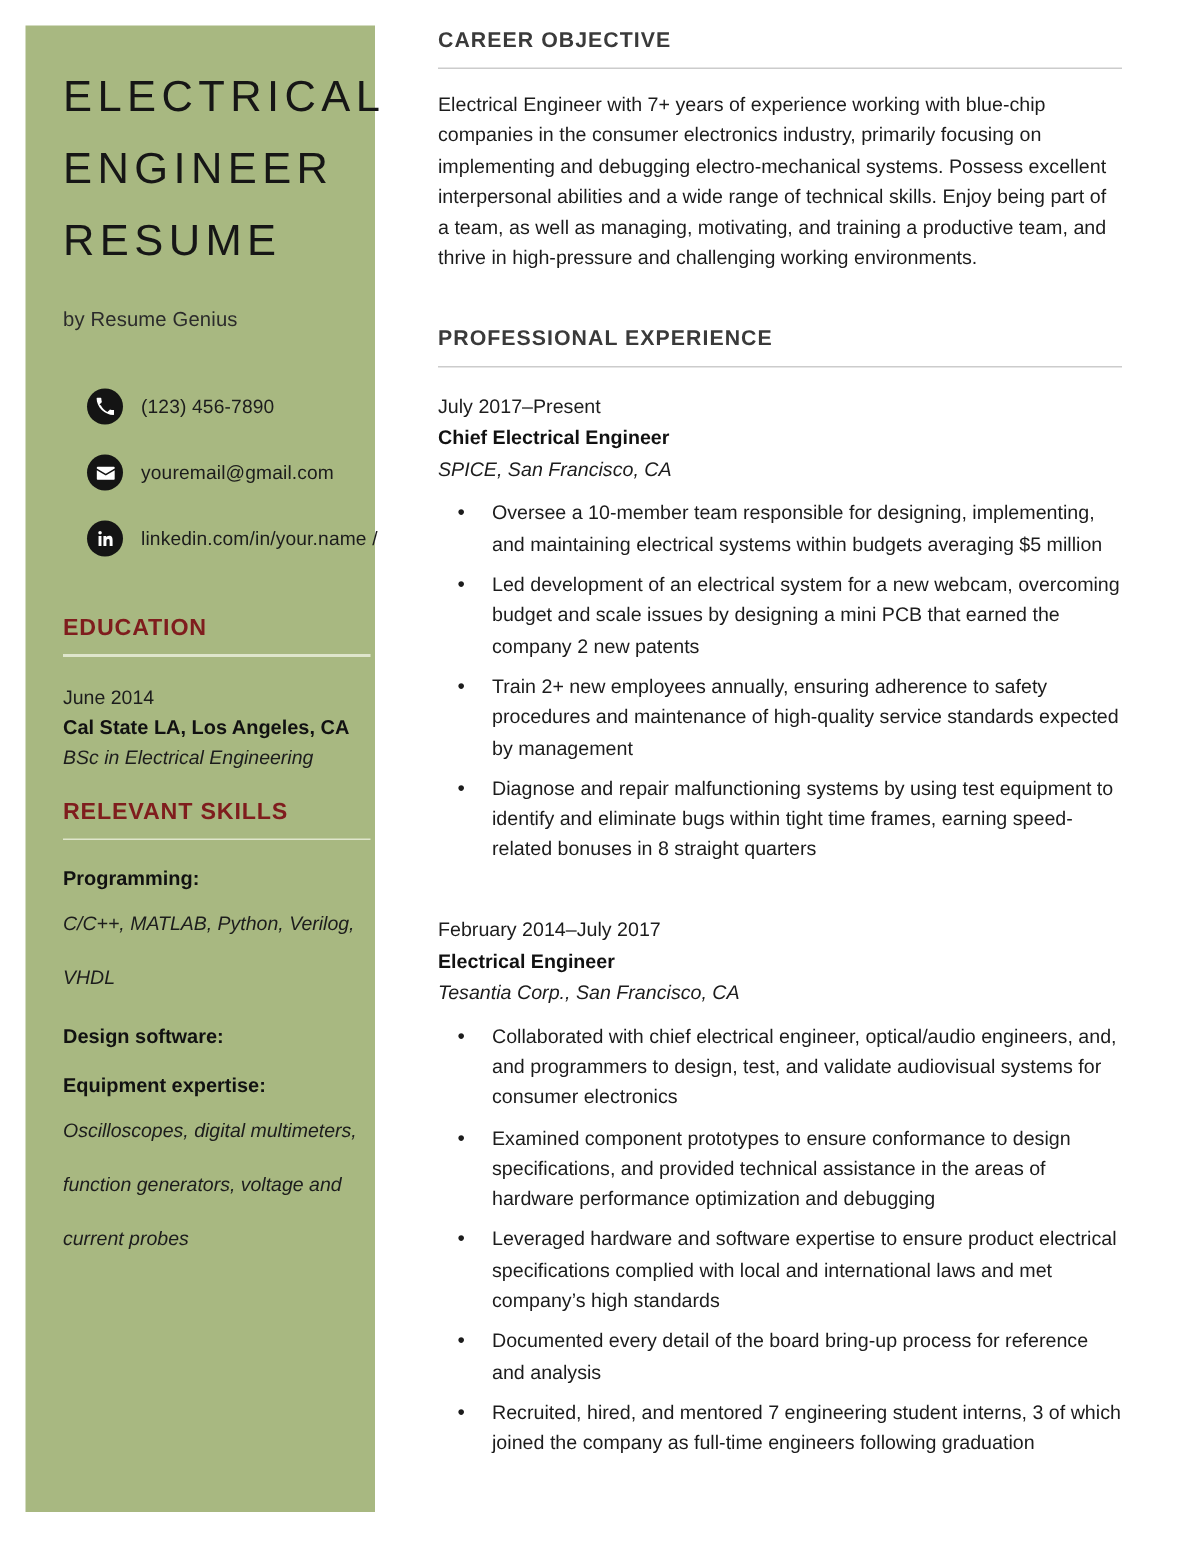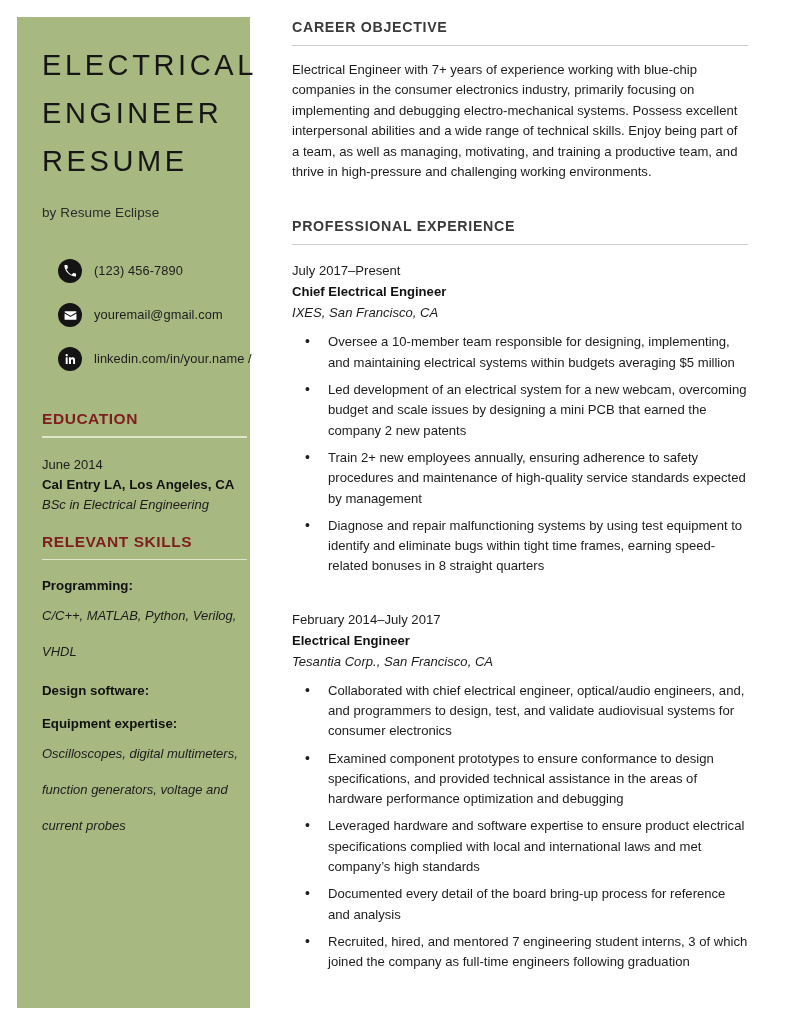--- a/index.html
+++ b/index.html
@@ -236,21 +236,21 @@
 
 <div class="page">
 
   <aside class="sidebar">
     <div class="sidebar-inner">
 
       <h1 class="resume-title">ELECTRICAL
 ENGINEER
 RESUME</h1>
 
-      <div class="byline">by Resume Eclipse</div>
+      <div class="byline">by Resume Genius</div>
 
       <ul class="contact-list">
 
         <li class="contact-item">
           <span class="contact-icon">
             <svg width="12" height="12" viewBox="0 0 24 24" fill="#ffffff">
               <path d="M6.6 10.8c1.9 3.7 4.9 6.7 8.6 8.6l2.9-2.9c.4-.4.9-.5 1.3-.3 1.2.4 2.6.6 4 .6.7 0 1.2.5 1.2 1.2V22c0 .7-.5 1.2-1.2 1.2C11.6 23.2.8 12.4.8 1.2.8.5 1.3 0 2 0h3.9c.7 0 1.2.5 1.2 1.2 0 1.4.2 2.8.6 4 .1.4 0 .9-.3 1.3l-2.8 2.9z"></path>
             </svg>
           </span>
           <span class="contact-text">(123) 456-7890</span>
@@ -274,21 +274,21 @@
           <span class="contact-text">linkedin.com/in/your.name /</span>
         </li>
 
       </ul>
 
       <div style="padding-top:18px;">
         <h2 class="side-heading">EDUCATION</h2>
         <div class="side-rule"></div>
         <div class="edu-block">
           <div class="edu-date">June 2014</div>
-          <div class="edu-school">Cal Entry LA, Los Angeles, CA</div>
+          <div class="edu-school">Cal State LA, Los Angeles, CA</div>
           <div class="edu-degree">BSc in Electrical Engineering</div>
         </div>
       </div>
 
       <div style="padding-top:17px;">
         <h2 class="side-heading">RELEVANT SKILLS</h2>
         <div class="side-rule"></div>
         <div class="skills-block">
 
           <div class="skill-cat">Programming:</div>
@@ -315,21 +315,21 @@
 
     <div class="section-gap"></div>
 
     <section>
       <h2 class="main-heading">PROFESSIONAL EXPERIENCE</h2>
       <div class="main-rule"></div>
 
       <div class="job">
         <div class="job-date">July 2017–Present</div>
         <div class="job-title">Chief Electrical Engineer</div>
-        <div class="job-company">IXES, San Francisco, CA</div>
+        <div class="job-company">SPICE, San Francisco, CA</div>
         <ul class="bullets">
           <li class="bullet">Oversee a 10-member team responsible for designing, implementing, and maintaining electrical systems within budgets averaging $5 million</li>
           <li class="bullet">Led development of an electrical system for a new webcam, overcoming budget and scale issues by designing a mini PCB that earned the company 2 new patents</li>
           <li class="bullet">Train 2+ new employees annually, ensuring adherence to safety procedures and maintenance of high-quality service standards expected by management</li>
           <li class="bullet">Diagnose and repair malfunctioning systems by using test equipment to identify and eliminate bugs within tight time frames, earning speed-related bonuses in 8 straight quarters</li>
         </ul>
       </div>
 
       <div class="job">
         <div class="job-date">February 2014–July 2017</div>

